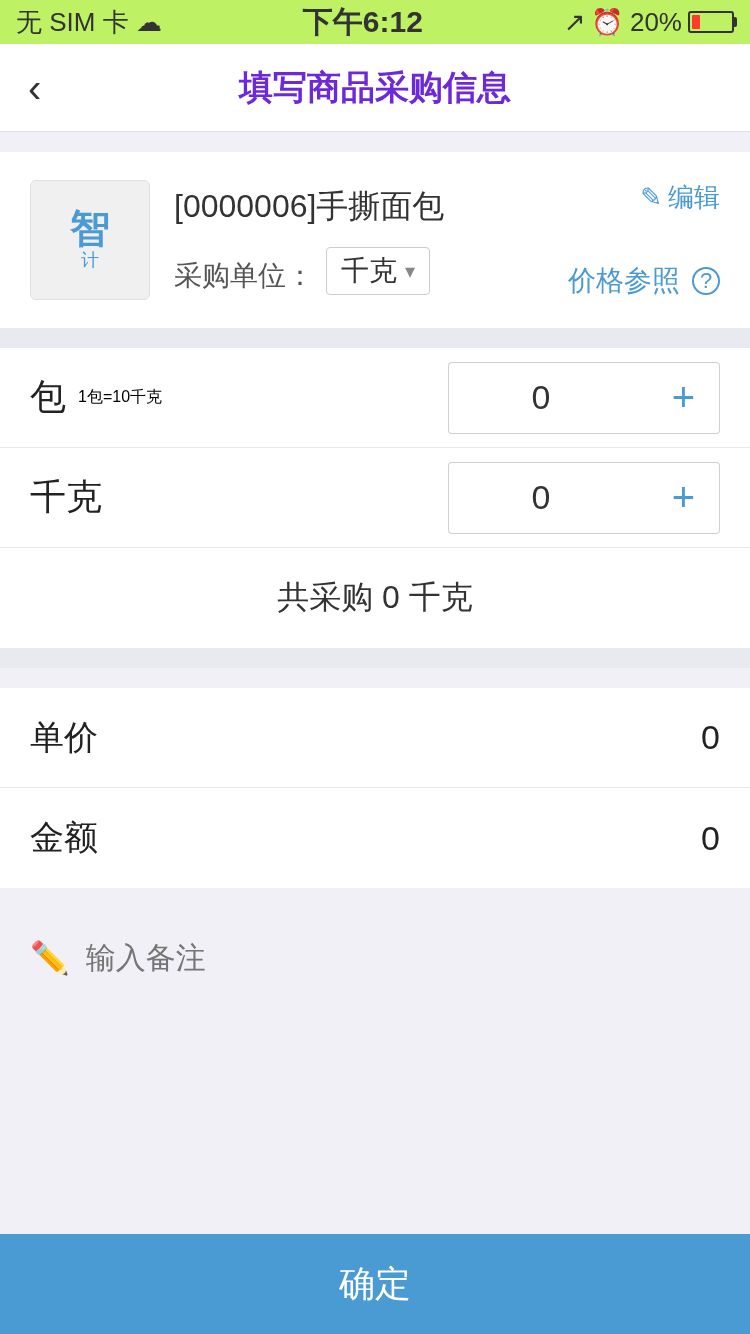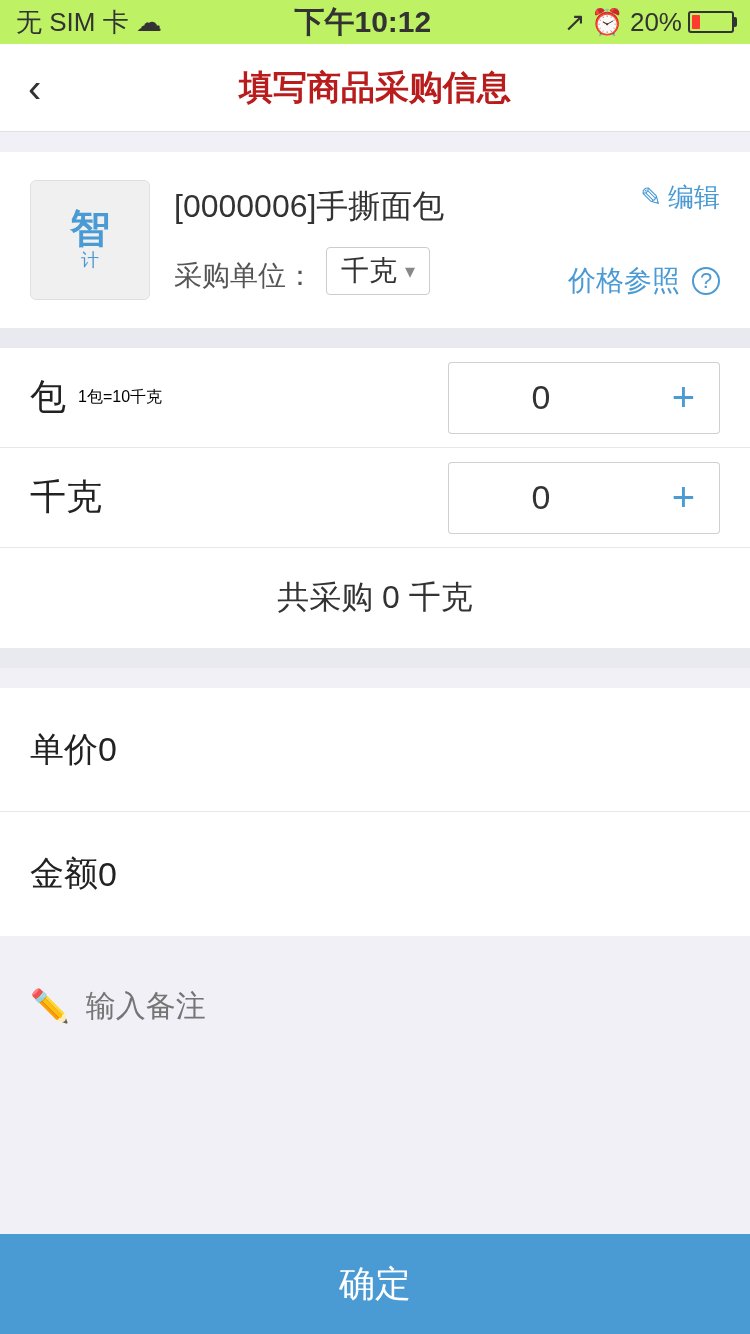--- a/index.html
+++ b/index.html
@@ -86,21 +86,21 @@
       position: absolute;
       left: 28px;
       font-size: 40px;
       color: #333;
       cursor: pointer;
       line-height: 1;
     }
     .nav-title {
       font-size: 34px;
       font-weight: 600;
-      color: #b91c1c;
+      color: #6d28d9;
     }
 
     
     .product-card {
       background: #fff;
       margin-top: 20px;
       padding: 28px 30px;
       display: flex;
       align-items: center;
       gap: 24px;
@@ -284,22 +284,23 @@
     }
 
     
     .price-section {
       background: #fff;
       margin-top: 20px;
     }
     .price-row {
       display: flex;
       align-items: center;
+      justify-content: space-between;
       padding: 0 30px;
-      height: 124px;
+      height: 100px;
       border-bottom: 1px solid #e8e8e8;
     }
     .price-row:last-child {
       border-bottom: none;
     }
     .price-label {
       font-size: 34px;
       color: #222;
     }
     .price-value {
@@ -361,21 +362,21 @@
   </style>
 </head>
 <body>
 
 <div class="page-wrapper">
 
   <div class="status-bar">
     <div class="status-left">
       <span>无 SIM 卡 ☁</span>
     </div>
-    <div class="status-center">下午10:12</div>
+    <div class="status-center">下午6:12</div>
     <div class="status-right">
       <span>↗</span>
       <span>⏰</span>
       <span>20%</span>
       <span class="battery-icon">
         <span class="battery-body">
           <span class="battery-fill"></span>
         </span>
       </span>
     </div>

